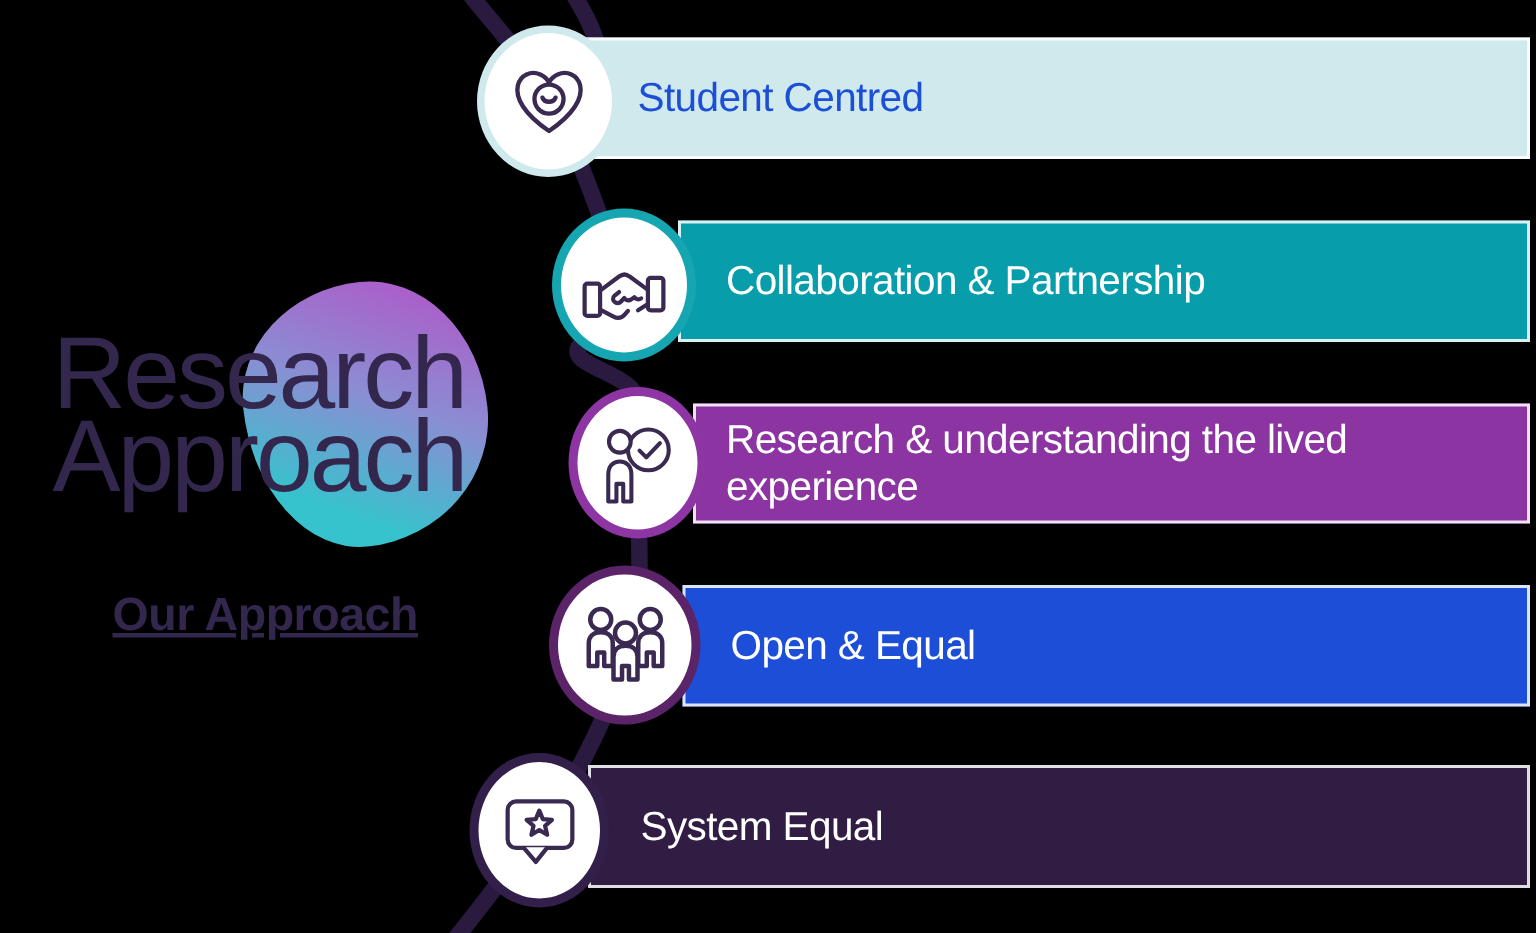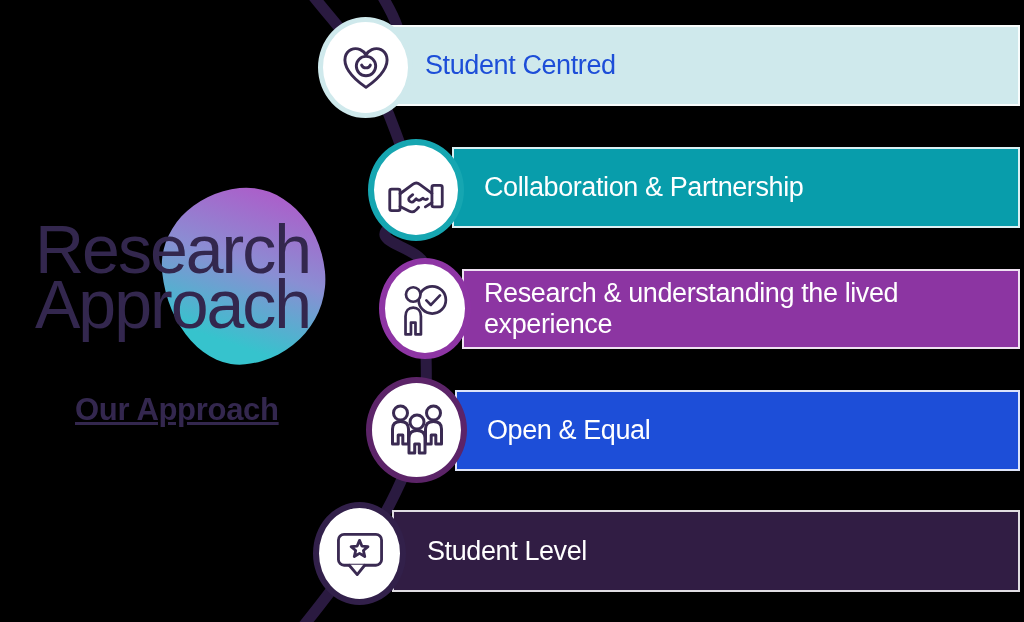--- a/index.html
+++ b/index.html
@@ -78,21 +78,21 @@
   <div class="bar bar-1" style="background-color: rgb(8, 157, 171);">
     <span style="color: rgb(255, 255, 255);">Collaboration &amp; Partnership</span>
   </div>
   <div class="bar bar-2" style="background-color: rgb(140, 53, 162);">
     <span style="color: rgb(255, 255, 255);">Research &amp; understanding the lived experience</span>
   </div>
   <div class="bar bar-3" style="background-color: #1d4ed8;">
     <span style="color: rgb(255, 255, 255);">Open &amp; Equal</span>
   </div>
   <div class="bar bar-4" style="background-color: rgb(49, 29, 68);">
-    <span style="color: rgb(255, 255, 255);">Student Level</span>
+    <span style="color: rgb(255, 255, 255);">System Equal</span>
   </div>
 
   <div class="badge badge-0" style="color: rgb(58, 42, 82); border-color: rgb(207, 233, 236);">
     <svg width="62" height="62" viewBox="0 0 64 64" fill="none" stroke="currentColor" stroke-width="3" stroke-linecap="round" stroke-linejoin="round">
       <path d="M32 52 C15 40.5 8.5 29 10.6 20.5 C12.4 13.4 19.6 10.2 26 13.1 C29 14.4 31 16.6 32 18.6 C33 16.6 35 14.4 38 13.1 C44.4 10.2 51.6 13.4 53.4 20.5 C55.5 29 49 40.5 32 52 Z"></path>
       <circle cx="32" cy="30" r="10"></circle>
       <path d="M27.5 29 C29 32.8 35 32.8 36.5 29"></path>
     </svg>
   </div>
   <div class="badge badge-1" style="color: rgb(58, 42, 82); border-color: rgb(22, 166, 177);">

